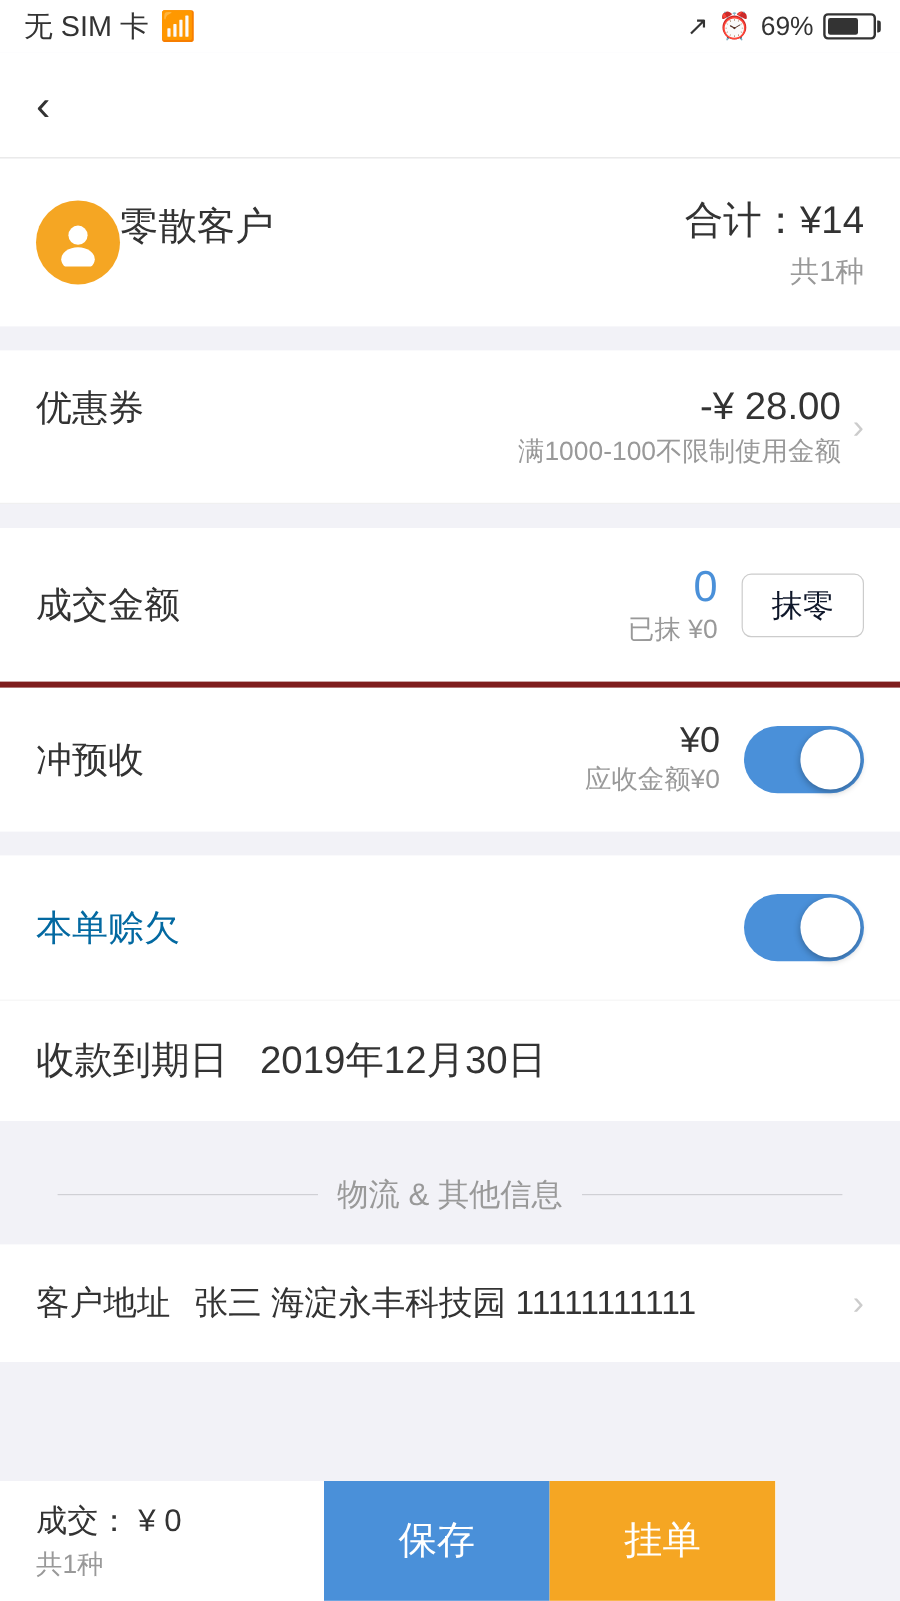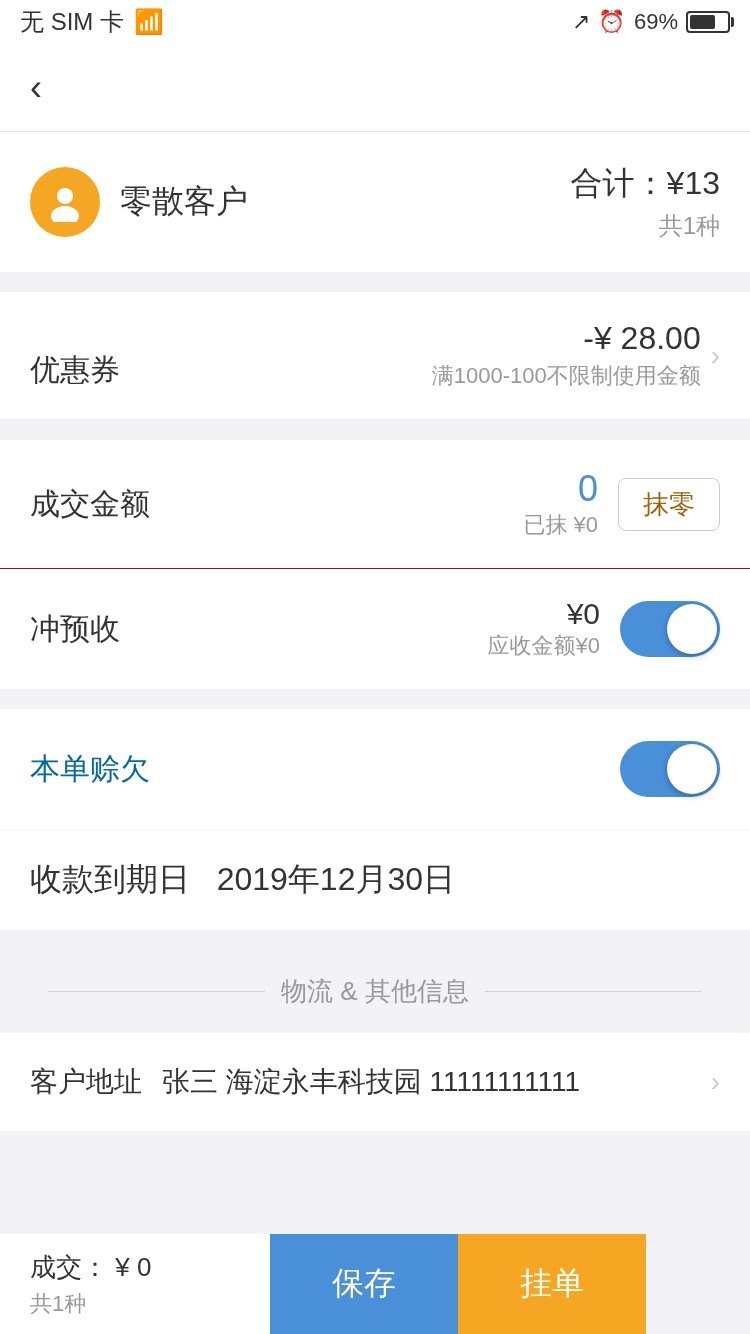--- a/index.html
+++ b/index.html
@@ -72,76 +72,76 @@
 
     
     .customer-row {
       background: #fff;
       padding: 30px 30px;
       display: flex;
       align-items: center;
       justify-content: space-between;
       margin-bottom: 20px;
     }
-    .customer-left { display: flex; align-items: center; gap: 20px; }
+    .customer-left { display: flex; }
     .avatar {
       width: 70px; height: 70px; border-radius: 50%;
       background: #f5a623;
       display: flex; align-items: center; justify-content: center;
       font-size: 32px; color: #fff;
     }
     .customer-name { font-size: 32px; color: #333; font-weight: 500; }
     .customer-right { text-align: right; }
     .total-amount { font-size: 32px; color: #333; }
     .total-count { font-size: 24px; color: #999; margin-top: 4px; }
 
     
     .coupon-row {
       background: #fff;
       padding: 28px 30px;
       display: flex;
-      align-items: flex-end;
+      align-items: flex-start;
       justify-content: space-between;
       border-bottom: 1px solid #f0f0f0;
     }
     .coupon-label { font-size: 30px; color: #333; }
     .coupon-right { text-align: right; display: flex; align-items: center; gap: 10px; }
     .coupon-value { color: #333; font-size: 32px; font-weight: 500; }
     .coupon-desc { font-size: 22px; color: #999; margin-top: 4px; }
     .chevron { font-size: 28px; color: #ccc; }
 
     
     .form-section {
       background: #fff;
       margin-bottom: 20px;
     }
     .form-row {
       padding: 28px 30px;
       display: flex;
       align-items: center;
       justify-content: space-between;
-      border-bottom: 1px solid #7f1d1d;
+      border-bottom: 5px solid #7f1d1d;
     }
     .form-row:last-child { border-bottom: none; }
     .form-label { font-size: 30px; color: #333; }
     .form-right { display: flex; align-items: center; gap: 20px; }
     .amount-input {
       font-size: 36px;
       color: #4a90d9;
       min-width: 60px;
       text-align: right;
       outline: none;
       border: none;
     }
     .round-btn {
       border: 1px solid #ccc;
       border-radius: 8px;
       padding: 8px 24px;
       font-size: 26px;
-      color: #a16207;
+      color: #0f172a;
       background: #fff;
       cursor: pointer;
     }
     .sub-text { font-size: 22px; color: #999; text-align: right; }
     .amount-col { display: flex; flex-direction: column; align-items: flex-end; }
 
     
     .toggle {
       width: 100px; height: 56px; border-radius: 28px;
       background: #4a90d9;
@@ -257,21 +257,21 @@
   <div class="customer-left">
     <div class="avatar">
       <svg width="40" height="40" viewBox="0 0 40 40">
           <circle cx="20" cy="14" r="8" fill="white"></circle>
           <ellipse cx="20" cy="34" rx="14" ry="10" fill="white"></ellipse>
         </svg>
     </div>
     <span class="customer-name">零散客户</span>
   </div>
   <div class="customer-right">
-    <div class="total-amount">合计：¥13</div>
+    <div class="total-amount">合计：¥14</div>
     <div class="total-count">共1种</div>
   </div>
 </div>
 
 <div class="section">
   <div class="coupon-row">
     <span class="coupon-label">优惠券</span>
     <div class="coupon-right">
       <div>
         <div class="coupon-value">-¥ 28.00</div>

